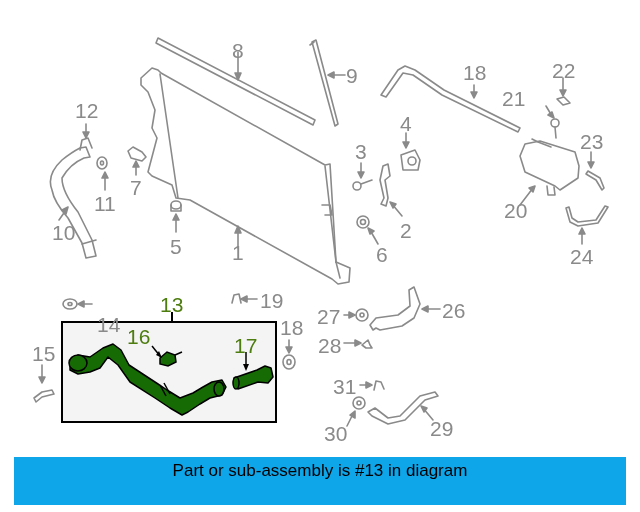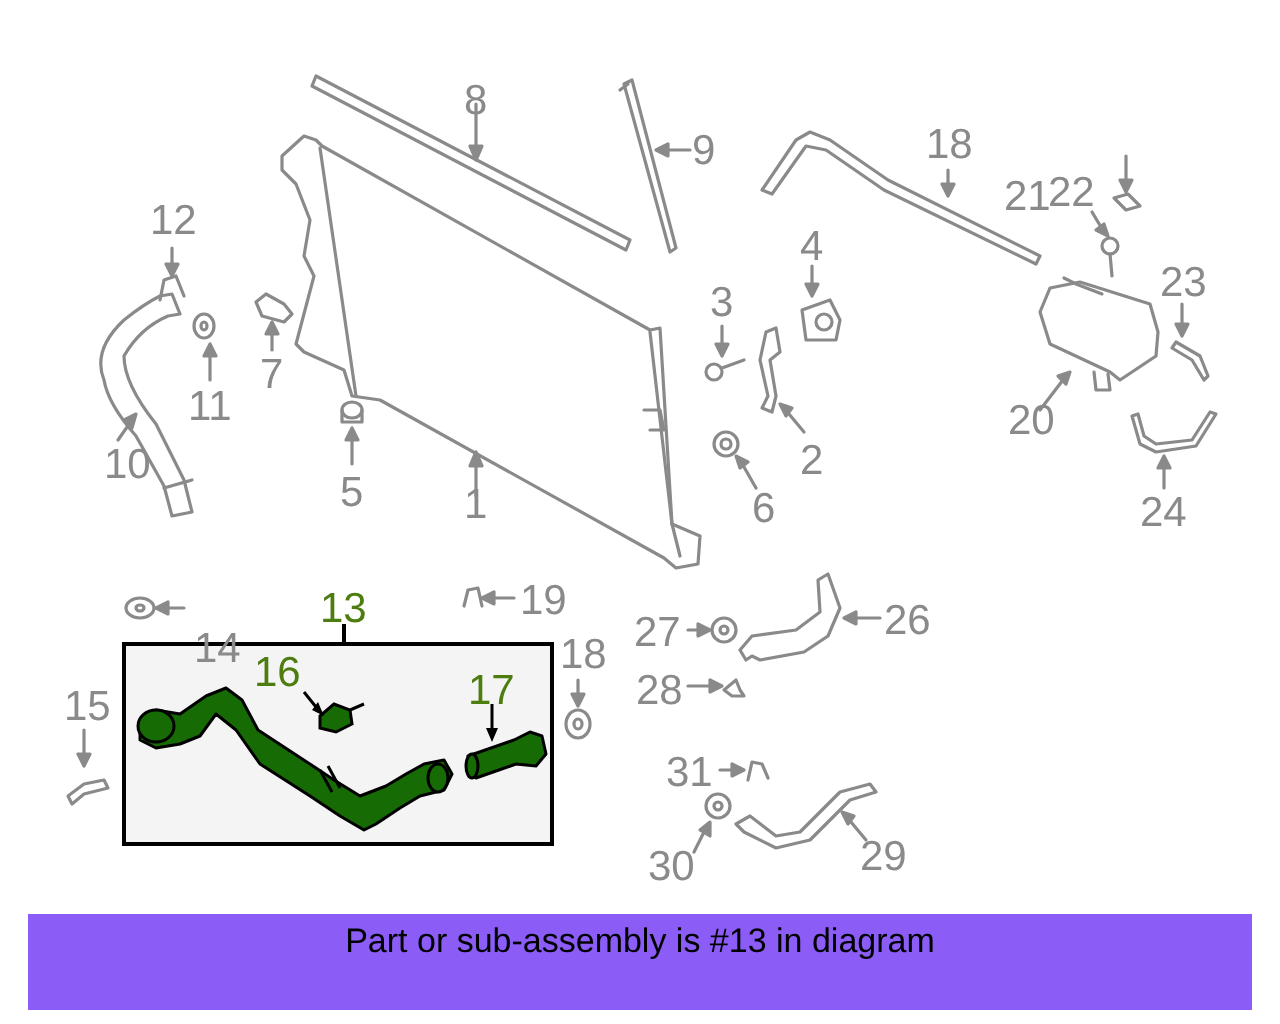--- a/index.html
+++ b/index.html
@@ -1,20 +1,20 @@
 <!DOCTYPE html>
 <html><head>
   <meta charset="utf-8">
   <style>
     html, body { margin: 0; padding: 0; background: #ffffff; }
     body { width: 640px; height: 512px; position: relative; overflow: hidden; font-family: "Liberation Sans", sans-serif; }
     .diagram { position: absolute; left: 0; top: 0; width: 640px; height: 450px; }
     .callout { position: absolute; color: #8a8a8a; font-size: 21px; line-height: 1; font-family: "Liberation Sans", sans-serif; }
     .callout.dark { color: #4d7c0f; }
-    .banner { position: absolute; left: 14px; top: 457px; width: 612px; height: 48px; background: #8b5cf6; color: #000; text-align: center; font-size: 17px; line-height: 20px; padding-top: 4px; box-sizing: border-box; }
+    .banner { position: absolute; left: 14px; top: 457px; width: 612px; height: 48px; background: #0ea5e9; color: #000; text-align: center; font-size: 17px; line-height: 20px; padding-top: 4px; box-sizing: border-box; }
     .banner div { white-space: nowrap; }
   </style>
 </head>
 <body>
 
 <div class="diagram">
   <svg width="640" height="450" viewBox="0 0 640 450" xmlns="http://www.w3.org/2000/svg">
     <g fill="none" stroke="#8a8a8a" stroke-width="1.6" stroke-linejoin="round" stroke-linecap="round">
 
       <g>
@@ -239,21 +239,21 @@
   <span class="callout" style="left:170px;top:236px;">5</span>
   <span class="callout" style="left:130px;top:177px;">7</span>
   <span class="callout" style="left:36px;top:222px;margin-left:16px;">10</span>
   <span class="callout" style="left:94px;top:193px;">11</span>
   <span class="callout" style="left:75px;top:100px;">12</span>
   <span class="callout" style="left:355px;top:141px;">3</span>
   <span class="callout" style="left:400px;top:113px;">4</span>
   <span class="callout" style="left:400px;top:220px;">2</span>
   <span class="callout" style="left:376px;top:244px;">6</span>
   <span class="callout" style="left:463px;top:62px;">18</span>
-  <span class="callout" style="left:524px;top:60px;margin-top:26px;">22</span>
+  <span class="callout" style="left:552px;top:60px;">22</span>
   <span class="callout" style="left:502px;top:88px;">21</span>
   <span class="callout" style="left:580px;top:131px;">23</span>
   <span class="callout" style="left:504px;top:200px;">20</span>
   <span class="callout" style="left:570px;top:246px;text-align:right;">24</span>
   <span class="callout" style="left:97px;top:294px;margin-top:20px;">14</span>
   <span class="callout dark" style="left:160px;top:294px;">13</span>
   <span class="callout" style="left:260px;top:290px;">19</span>
   <span class="callout" style="left:280px;top:317px;">18</span>
   <span class="callout" style="left:32px;top:343px;">15</span>
   <span class="callout dark" style="left:127px;top:326px;">16</span>

